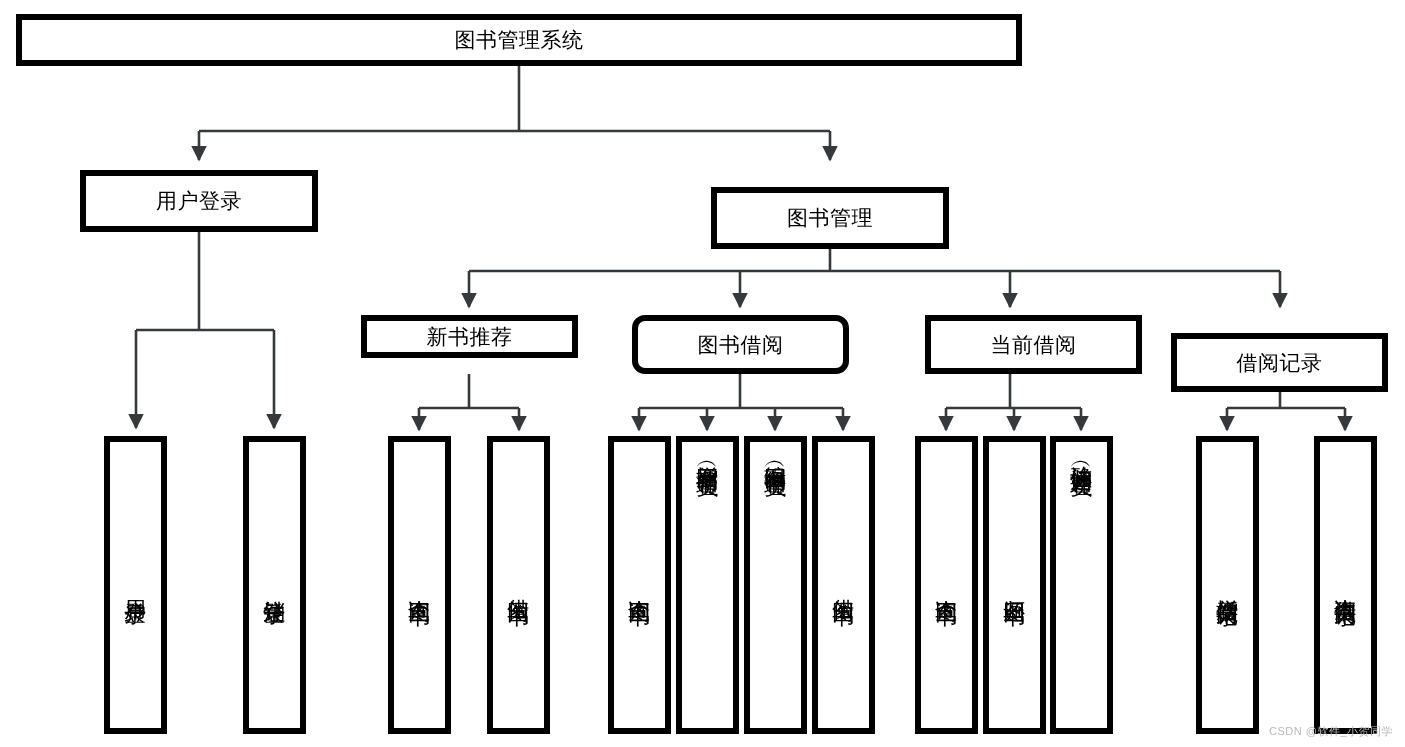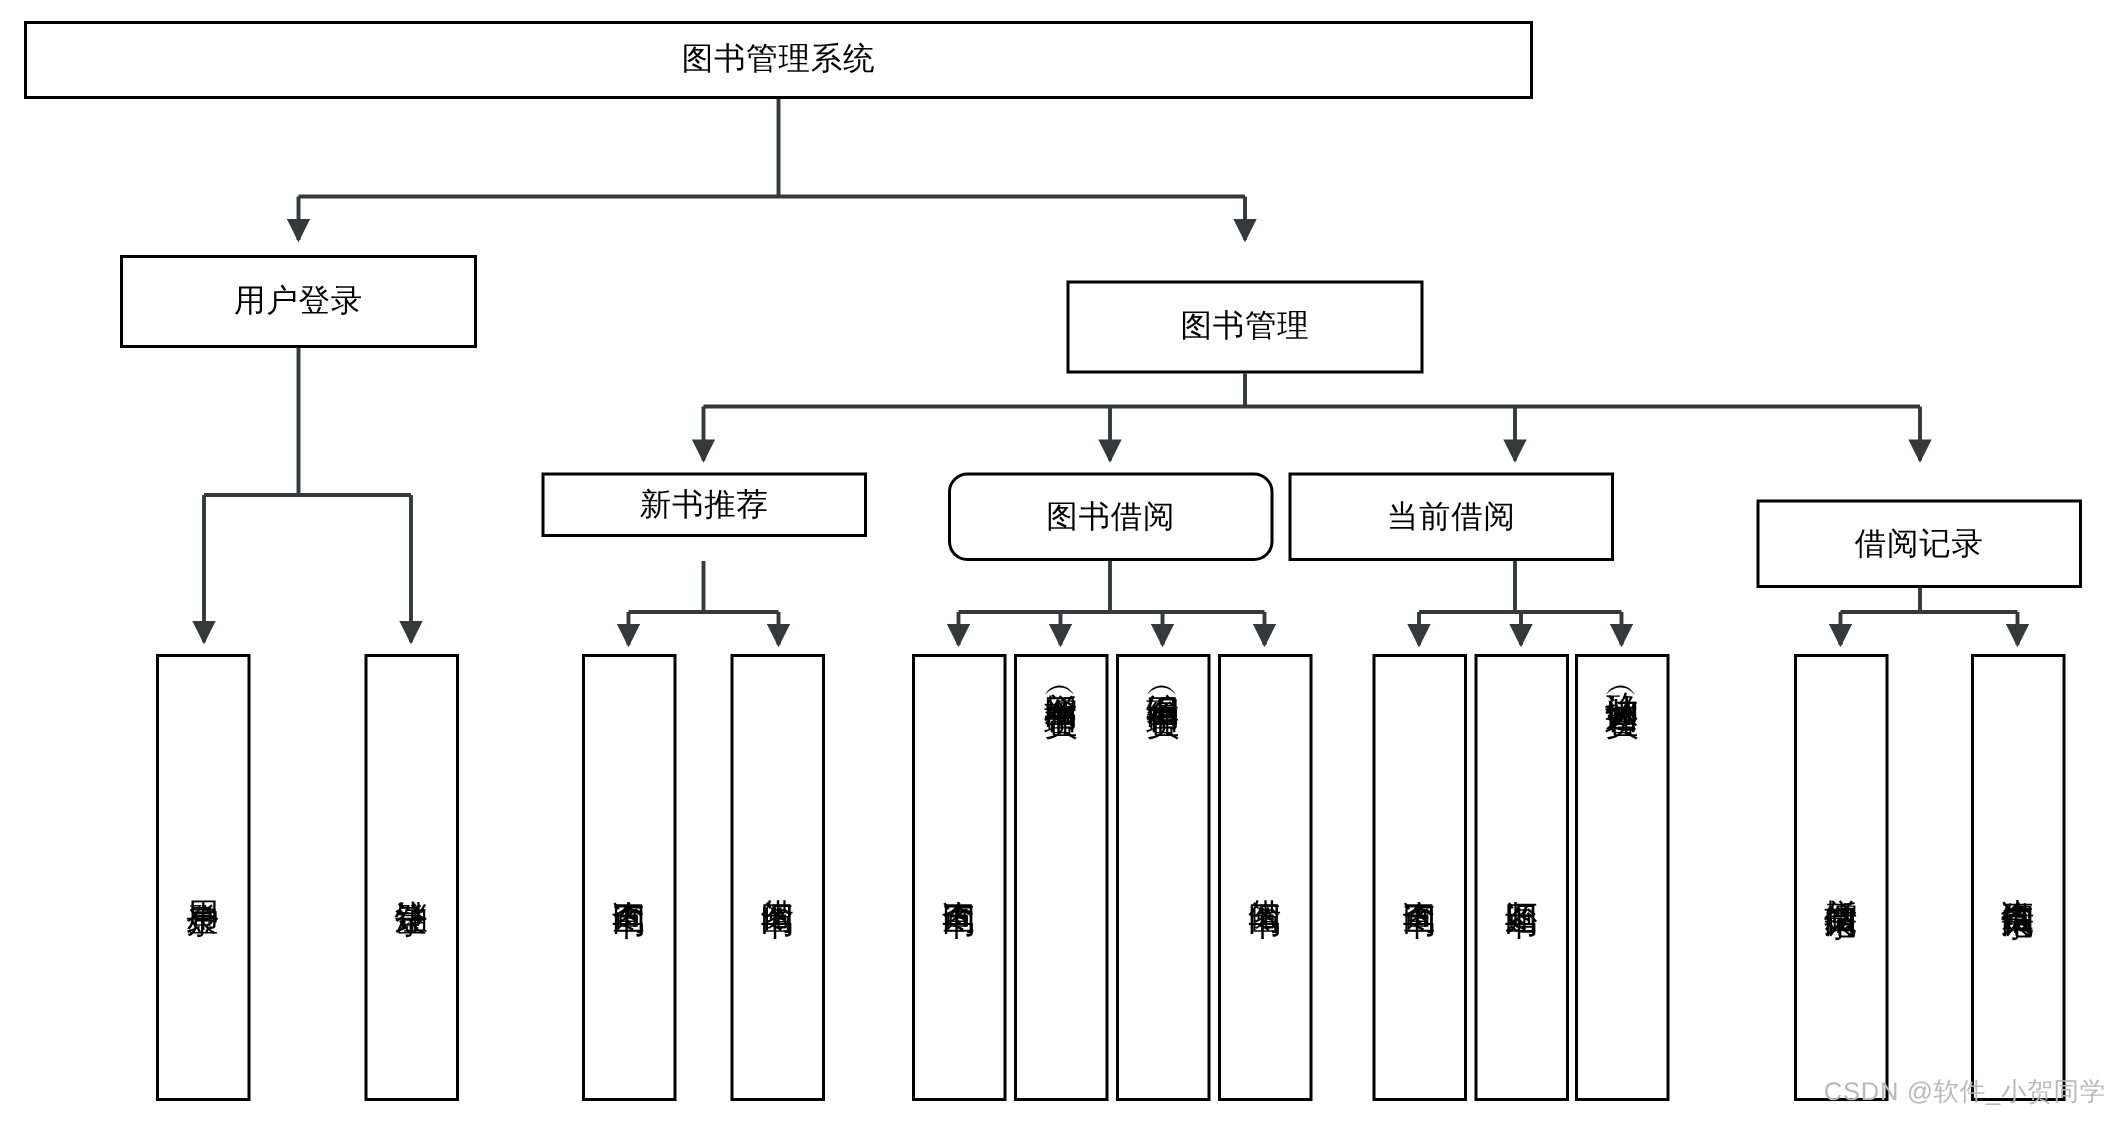--- a/index.html
+++ b/index.html
@@ -22,21 +22,21 @@
     left: 0;
     top: 0;
     width: 1405px;
     height: 747px;
     pointer-events: none;
   }
   .node {
     position: absolute;
     box-sizing: border-box;
     background: #ffffff;
-    border: 2px solid #000000;
+    border: 6px solid #000000;
     display: flex;
     align-items: center;
     justify-content: center;
     color: #000000;
   }
   .node .label {
     font-size: 21px;
     line-height: 1.12;
     color: #000;
     letter-spacing: 0.5px;
@@ -55,23 +55,23 @@
     letter-spacing: 1.5px;
     white-space: nowrap;
     margin: 0 auto;
   }
   .node.vertical.centered {
     align-items: center;
     padding-top: 0;
   }
   .watermark {
     position: absolute;
-    right: 1px;
+    right: 12px;
     bottom: 8px;
-    font-size: 17px;
+    font-size: 11px;
     color: #b9b9b9;
     letter-spacing: 0.5px;
     white-space: nowrap;
     user-select: none;
     margin-left: 24px;
   }
 </style>
 </head>
 <body>
 
@@ -137,21 +137,21 @@
   <div class="node" style="left:711px; top:170px; width:238px; height:62px;margin-top:17px;">
     <span class="label">图书管理</span>
   </div>
 
   <div class="node" style="left:361px; top:315px; width:217px; height:43px;">
     <span class="label">新书推荐</span>
   </div>
   <div class="node" style="left:632px; top:315px; width:217px; height:59px;border-radius:13px;">
     <span class="label">图书借阅</span>
   </div>
-  <div class="node" style="left:859px; top:315px; width:217px; height:59px;">
+  <div class="node" style="left:925px; top:315px; width:217px; height:59px;">
     <span class="label">当前借阅</span>
   </div>
   <div class="node" style="left:1171px; top:333px; width:217px; height:59px;">
     <span class="label">借阅记录</span>
   </div>
 
   <div class="node vertical centered" style="left:104px; top:436px; width:63px; height:298px;">
     <span class="label">用户登录</span>
   </div>
   <div class="node vertical centered" style="left:243px; top:436px; width:63px; height:298px;">

